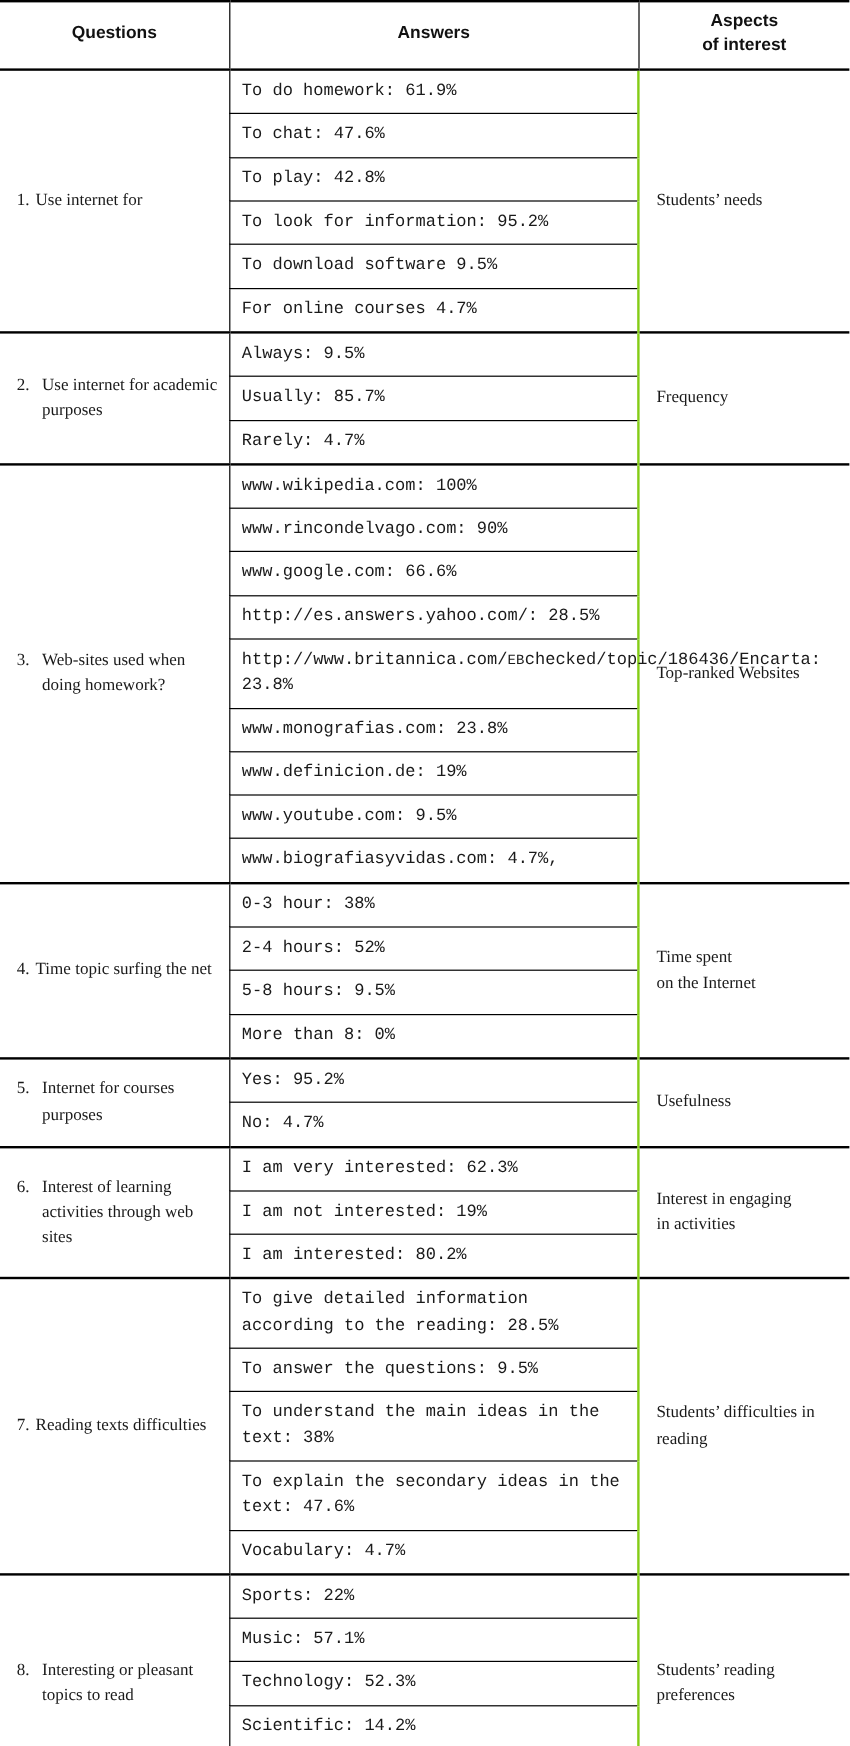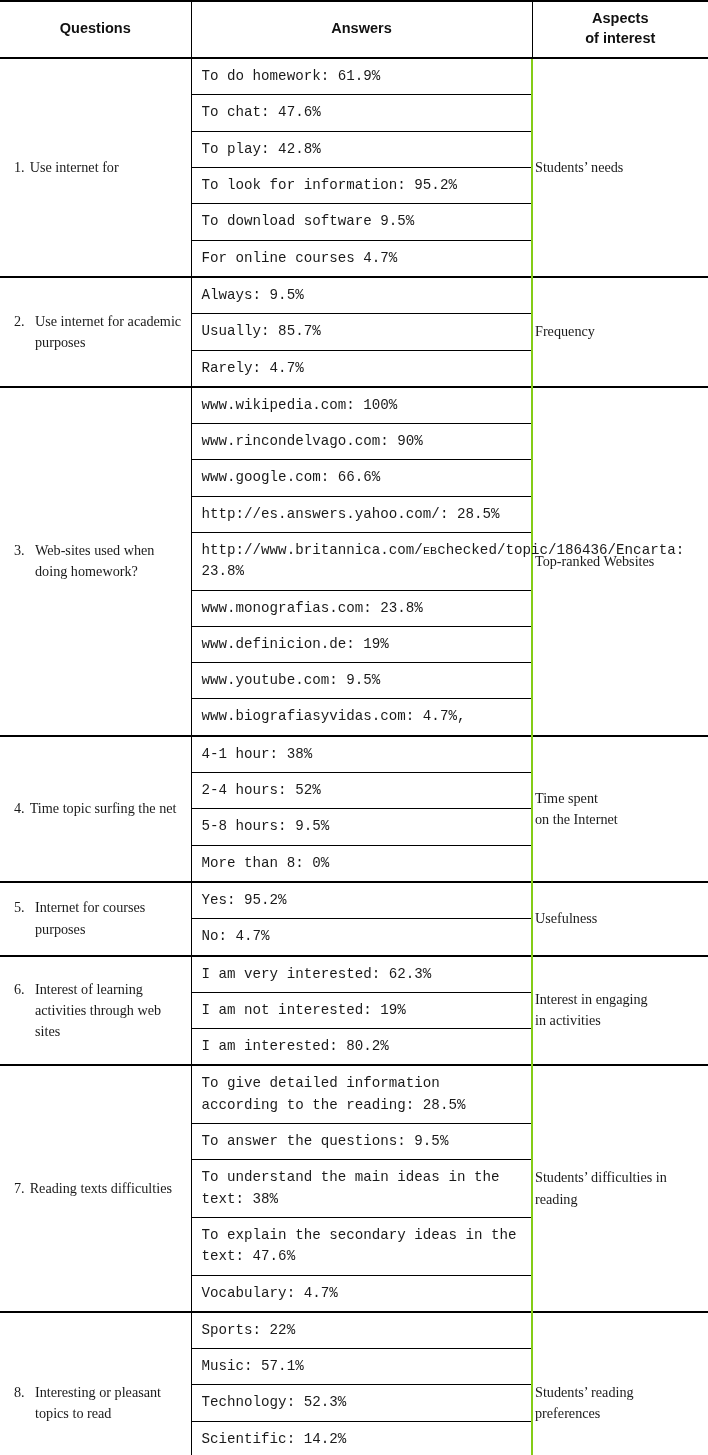--- a/index.html
+++ b/index.html
@@ -61,21 +61,21 @@
   }
   td.a-cell {
     padding: 7px 8px 7px 10px;
     border-left: 1px solid #000;
     border-right: 2px solid #84cc16;
     border-bottom: 1px solid #000;
     font-family: Liberation Mono, monospace;
   }
   td.a-cell.last-in-block { border-bottom: none; }
   td.asp-cell {
-    padding: 6px 10px 6px 2px;
+    padding: 6px 10px 6px 14px;
     vertical-align: middle;
   }
 
   
   tr.block-start > td {
     border-top: 2px solid #000;
   }
   tr.block-start > td.a-cell {
     border-top: 2px solid #000;
   }
@@ -210,21 +210,21 @@
         <tr class="">
           <td class="a-cell last-in-block">www.biografiasyvidas.com: 4.7%,</td>
         </tr>
         <tr class="block-start">
           <td class="q-cell" rowspan="4">
             <div class="qnum-wrap qflat">
               <span class="qnum">4.</span>
               <span class="qtext">Time topic surfing the net</span>
             </div>
           </td>
-          <td class="a-cell">4-1 hour: 38%</td>
+          <td class="a-cell">0-3 hour: 38%</td>
           <td class="asp-cell" rowspan="4">
             <span class="asp-text">Time spent</span>
             <span class="asp-text">on the Internet</span>
           </td>
         </tr>
         <tr class="">
           <td class="a-cell">2-4 hours: 52%</td>
         </tr>
         <tr class="">
           <td class="a-cell">5-8 hours: 9.5%</td>

